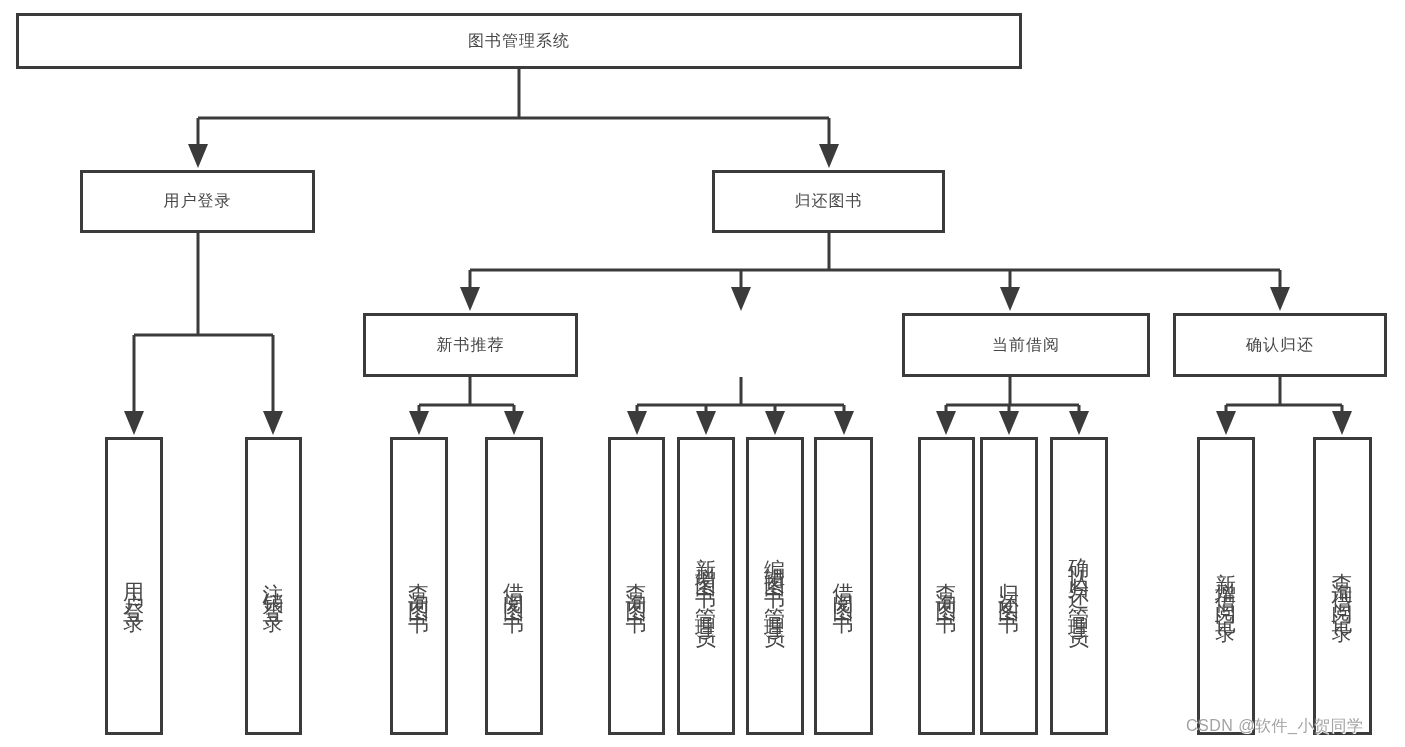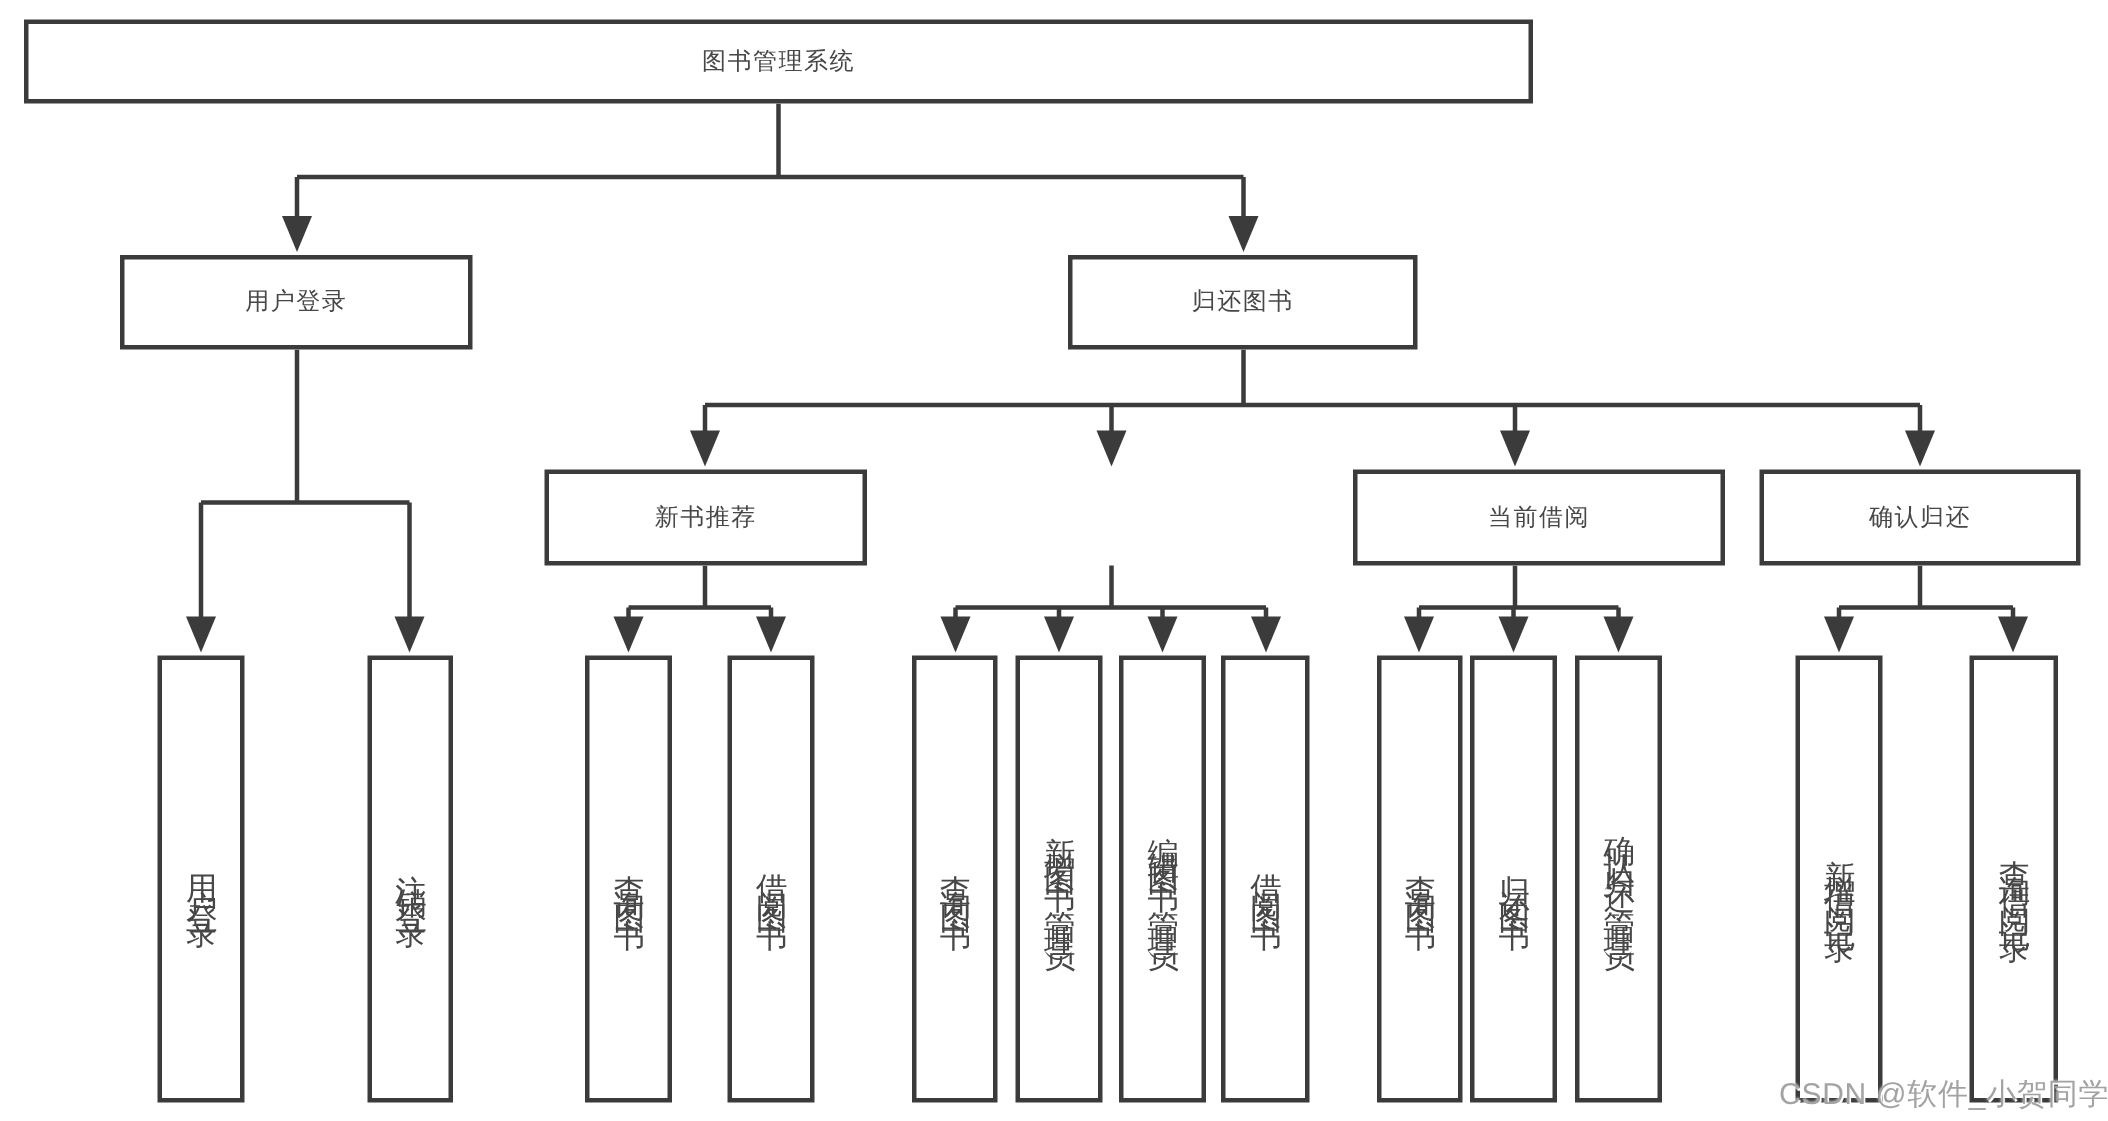--- a/index.html
+++ b/index.html
@@ -61,21 +61,21 @@
     font-size: 21px;
     letter-spacing: 10px;
     line-height: 1;
     color: var(--text);
     max-height: 286px;
   }
   .watermark {
     position: absolute;
     left: 1186px;
     top: 716px;
-    font-size: 20px;
+    font-size: 16px;
     color: var(--watermark);
     white-space: nowrap;
     text-shadow: 0 0 2px #ffffff, 1px 1px 0 #ffffff;
     letter-spacing: 0.5px;
     text-align: center;
   }
 </style>
 </head>
 <body>
 

